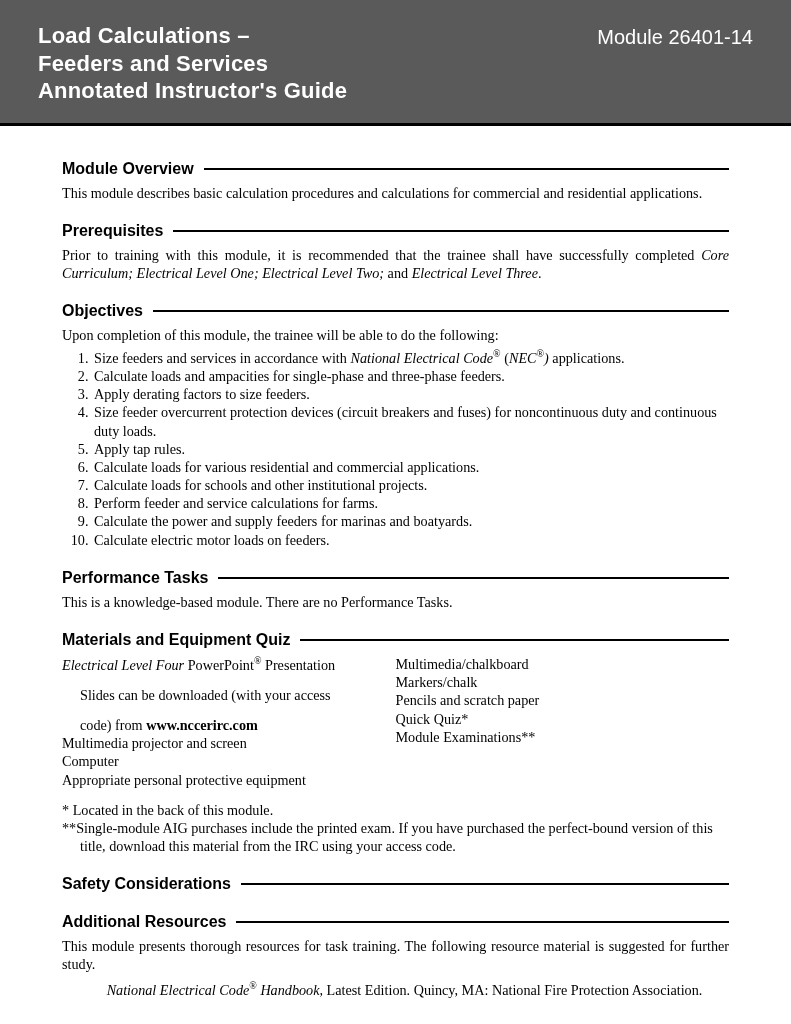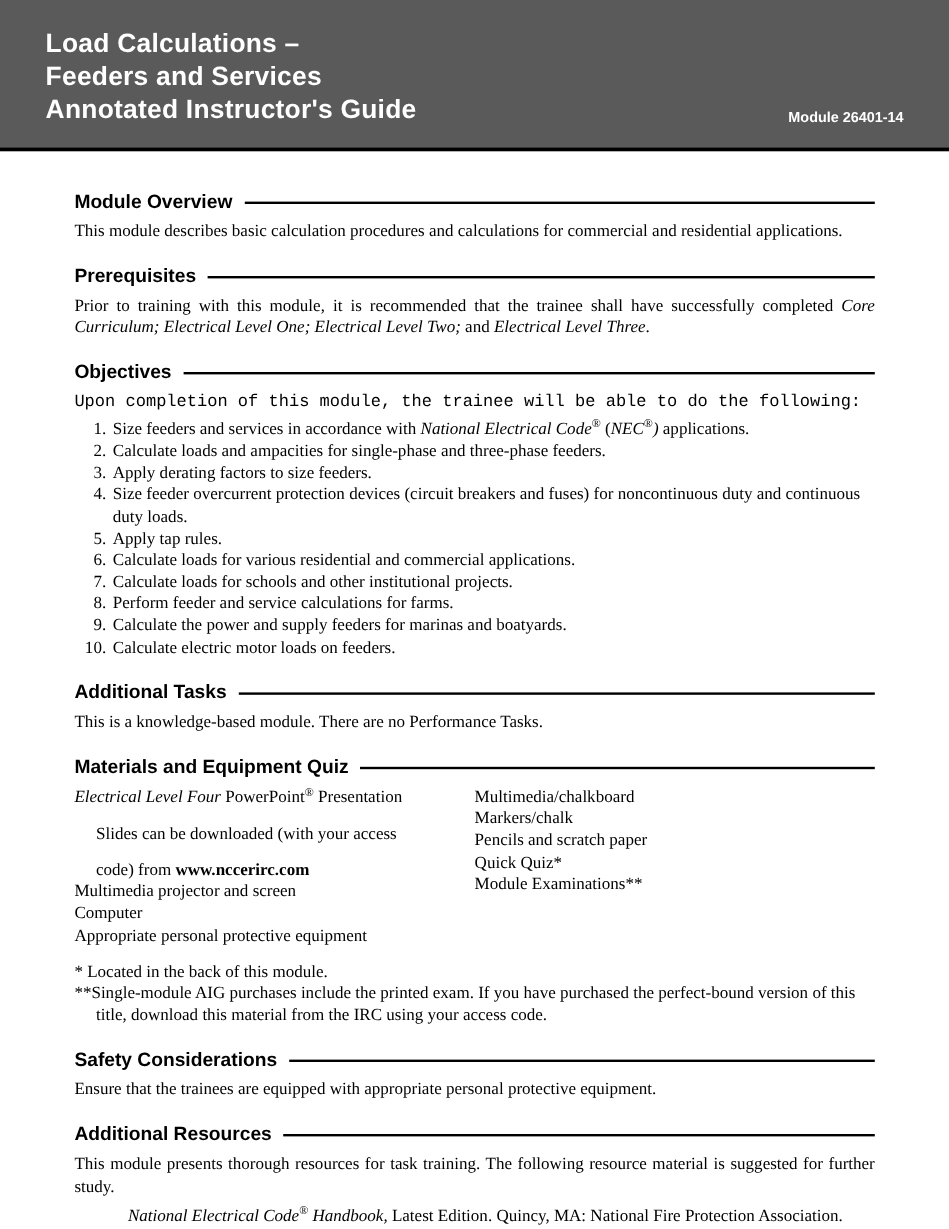--- a/index.html
+++ b/index.html
@@ -8,34 +8,34 @@
     background: #fff;
     width: 791px;
     margin: 0 auto;
   }
   .header-bar {
     background: #5a5a5a;
     color: #fff;
     padding: 22px 38px 18px 38px;
     display: flex;
     justify-content: space-between;
-    align-items: flex-end;
+    align-items: flex-start;
     border-bottom: 3px solid #000;
   }
   .header-title {
     font-family: Arial, Helvetica, sans-serif;
     font-weight: 900;
     font-size: 22px;
     line-height: 1.25;
     letter-spacing: 0.2px;
   }
   .header-module {
     font-family: Arial, Helvetica, sans-serif;
-    font-weight: 700;
-    font-size: 12px;
+    font-weight: 400;
+    font-size: 20px;
     padding-top: 4px;
     white-space: nowrap;
   }
   .content {
     padding: 34px 62px 30px 62px;
   }
   .section { margin-bottom: 20px; }
   .section-heading {
     font-family: Arial, Helvetica, sans-serif;
     font-weight: 900;
@@ -54,21 +54,20 @@
   }
   .body-text {
     font-size: 14.2px;
     line-height: 1.28;
     text-align: justify;
   }
   .objectives-intro {
     font-size: 14.2px;
     line-height: 1.28;
     margin-bottom: 4px;
-    font-family: Liberation Mono, monospace;
   }
   ol.objectives {
     font-size: 14.2px;
     line-height: 1.28;
     list-style-position: outside;
     padding-left: 30px;
   }
   ol.objectives li { padding-left: 2px; }
   .materials {
     font-size: 14.2px;
@@ -140,21 +139,21 @@
         <li>Calculate loads for various residential and commercial applications.</li>
         <li>Calculate loads for schools and other institutional projects.</li>
         <li>Perform feeder and service calculations for farms.</li>
         <li>Calculate the power and supply feeders for marinas and boatyards.</li>
         <li>Calculate electric motor loads on feeders.</li>
       </ol>
   </div>
 
   <div class="section">
     <div class="section-heading">
-      <span>Additional Tasks</span>
+      <span>Performance Tasks</span>
       <span class="rule"></span>
     </div>
     <div class="body-text">This is a knowledge-based module. There are no Performance Tasks.</div>
   </div>
 
   <div class="section">
     <div class="section-heading">
       <span>Materials and Equipment Quiz</span>
       <span class="rule"></span>
     </div>
@@ -179,21 +178,20 @@
       <div>*  Located in the back of this module.</div>
       <div class="hang">**Single-module AIG purchases include the printed exam. If you have purchased the perfect-bound version of this title, download this material from the IRC using your access code.</div>
     </div>
   </div>
 
   <div class="section">
     <div class="section-heading">
       <span>Safety Considerations</span>
       <span class="rule"></span>
     </div>
-    <div class="body-text">Ensure that the trainees are equipped with appropriate personal protective equipment.</div>
   </div>
 
   <div class="section">
     <div class="section-heading">
       <span>Additional Resources</span>
       <span class="rule"></span>
     </div>
     <div class="body-text">This module presents thorough resources for task training. The following resource material is suggested for further study.</div>
     <div class="resources-ref">
       <em>National Electrical Code</em><span class="sup">®</span> <em>Handbook,</em><span> Latest Edition. Quincy, MA: National Fire Protection Association.</span>

